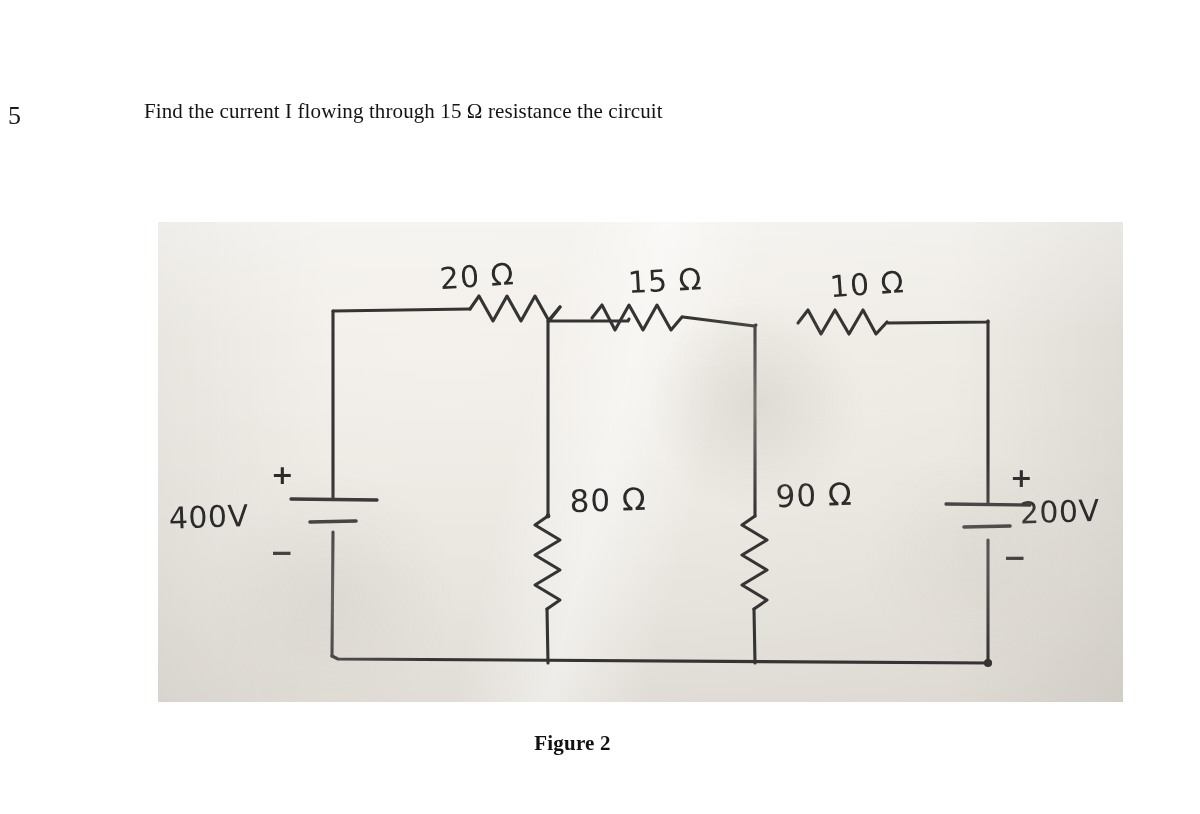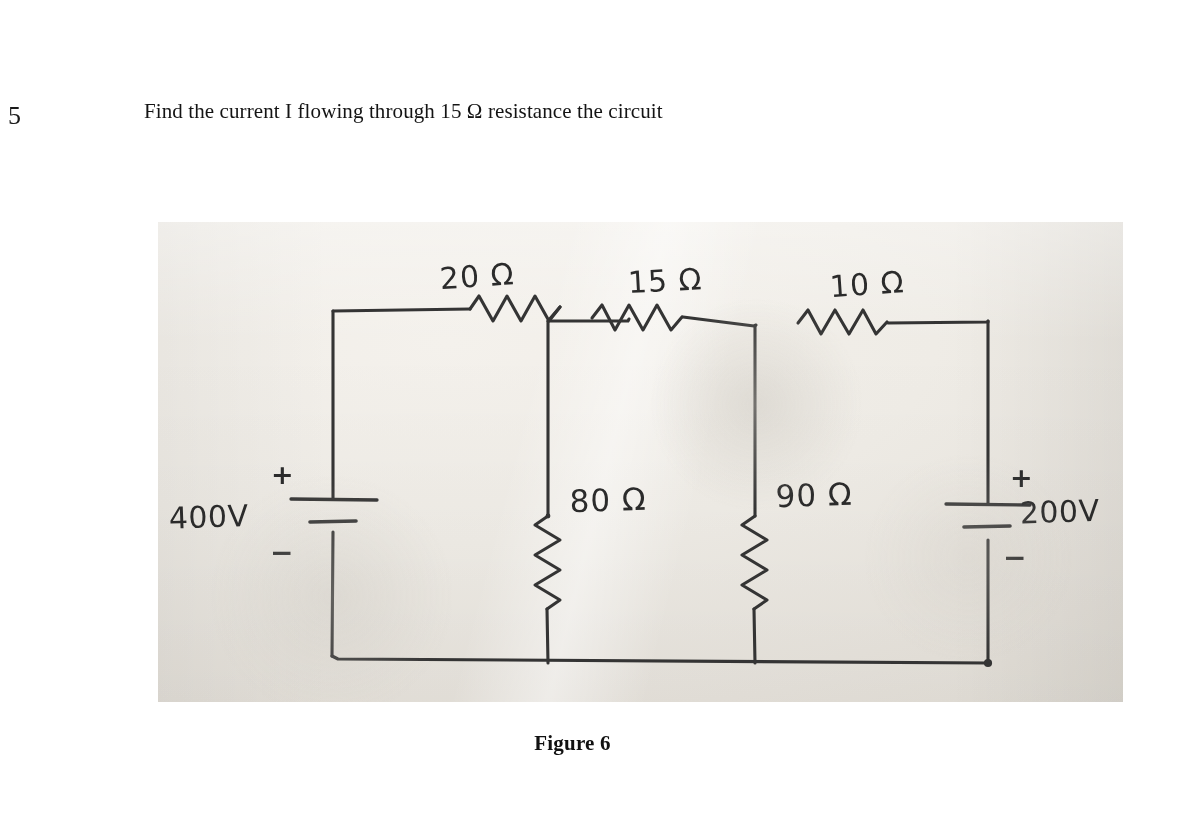--- a/index.html
+++ b/index.html
@@ -192,16 +192,16 @@
         <text x="852" y="265" font-size="27" font-weight="bold">+</text>
         <text x="845" y="345" font-size="28" font-weight="bold">−</text>
         <g transform="rotate(-2 905 295)">
           <text x="862" y="300" font-size="30" letter-spacing="0.5">200V</text>
         </g>
       </g>
     </svg>
   </div>
 
   <div class="fig-caption">
-    <span>Figure 6</span>
+    <span>Figure 2</span>
   </div>
 
 </div>
 
 </body></html>

